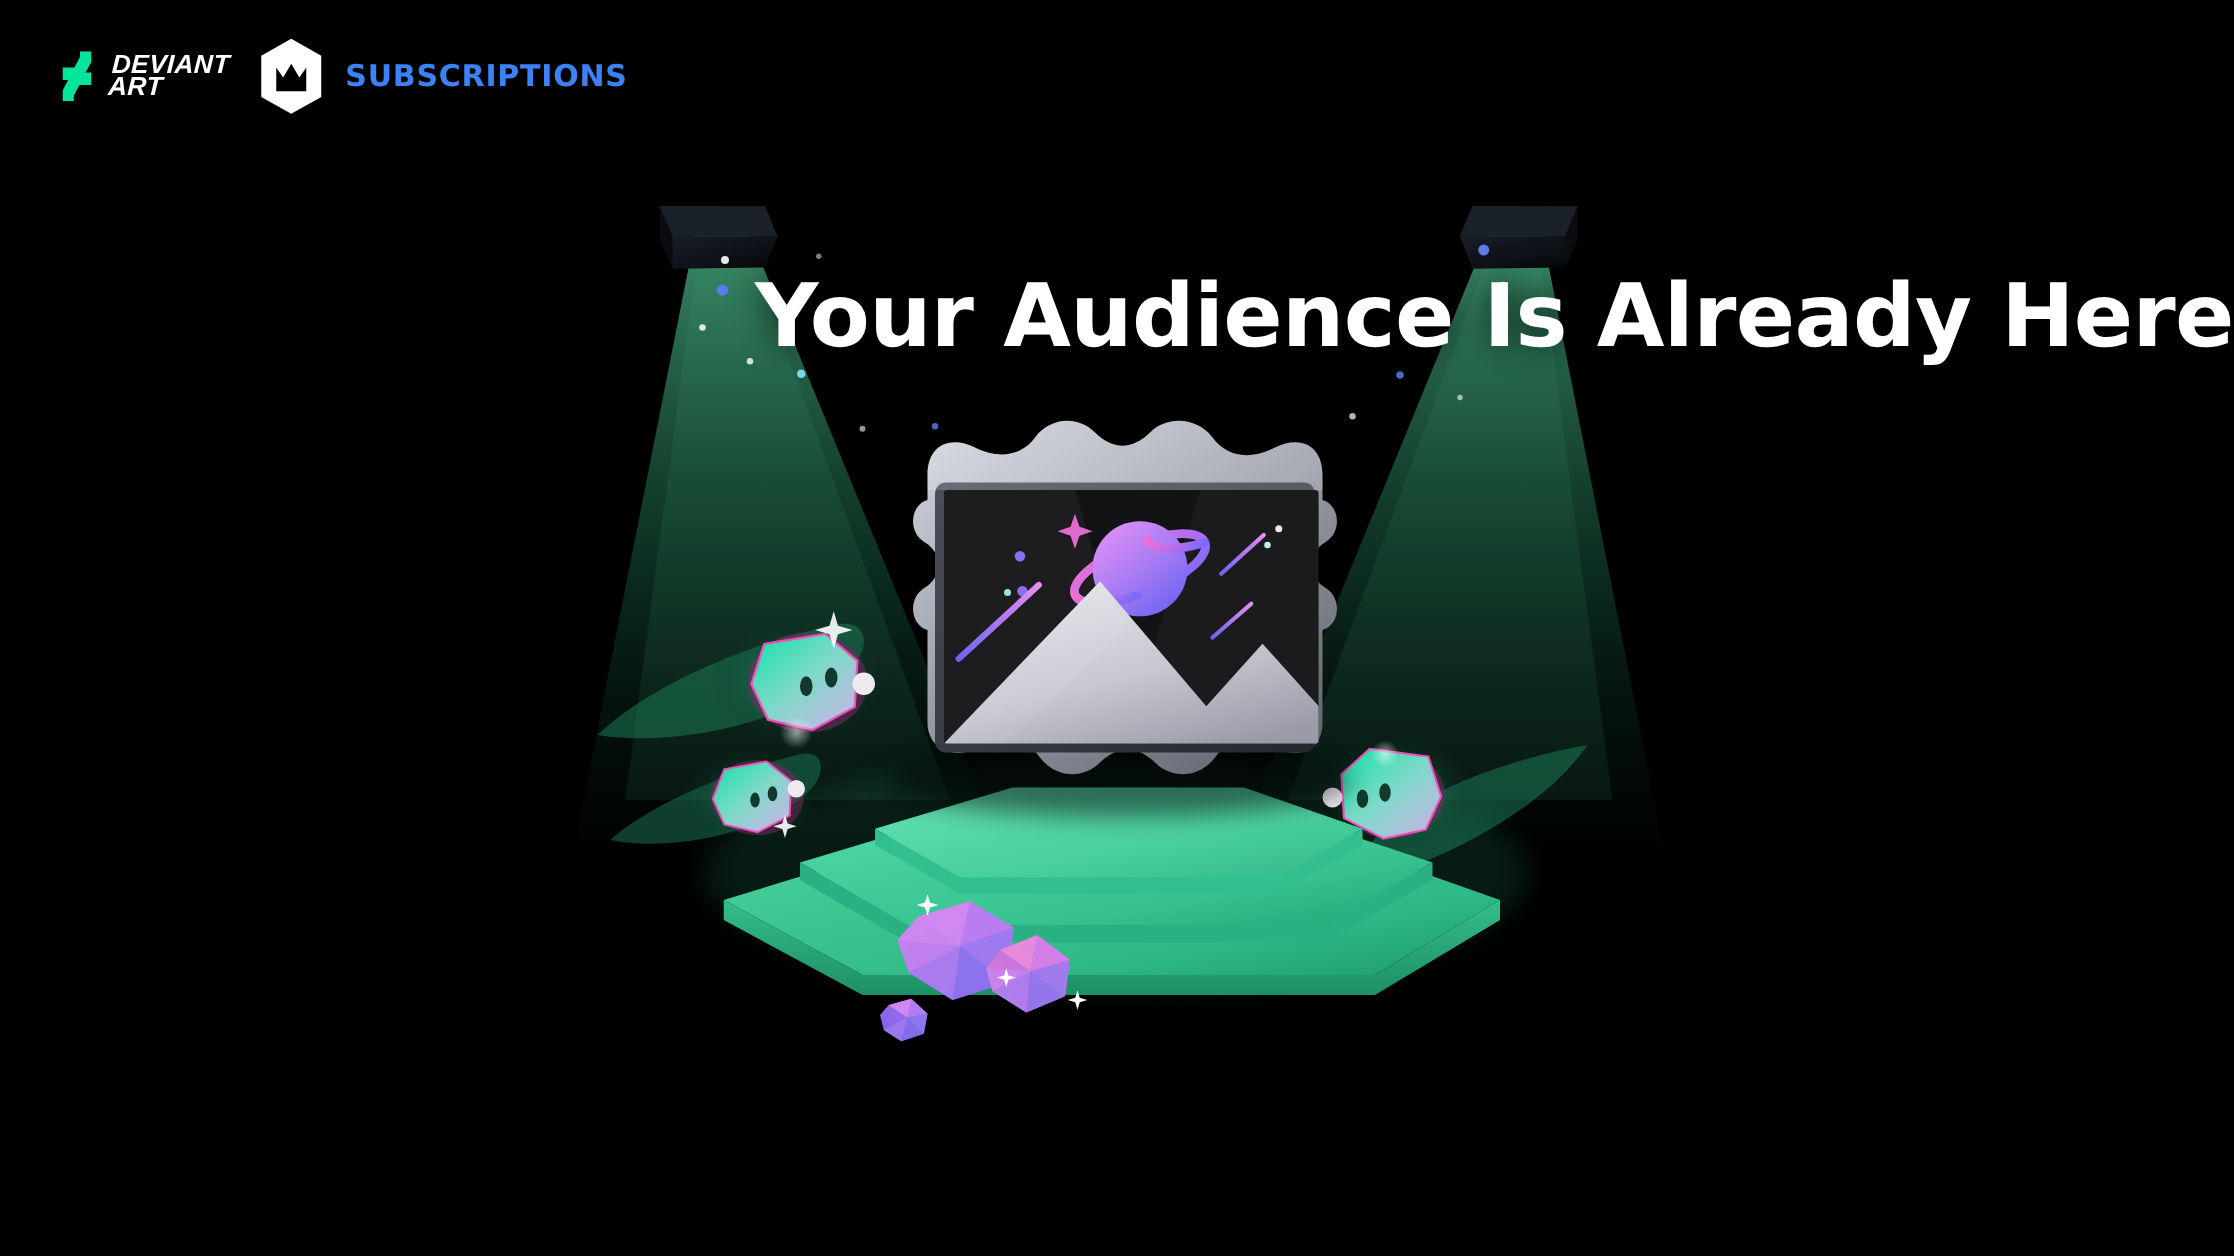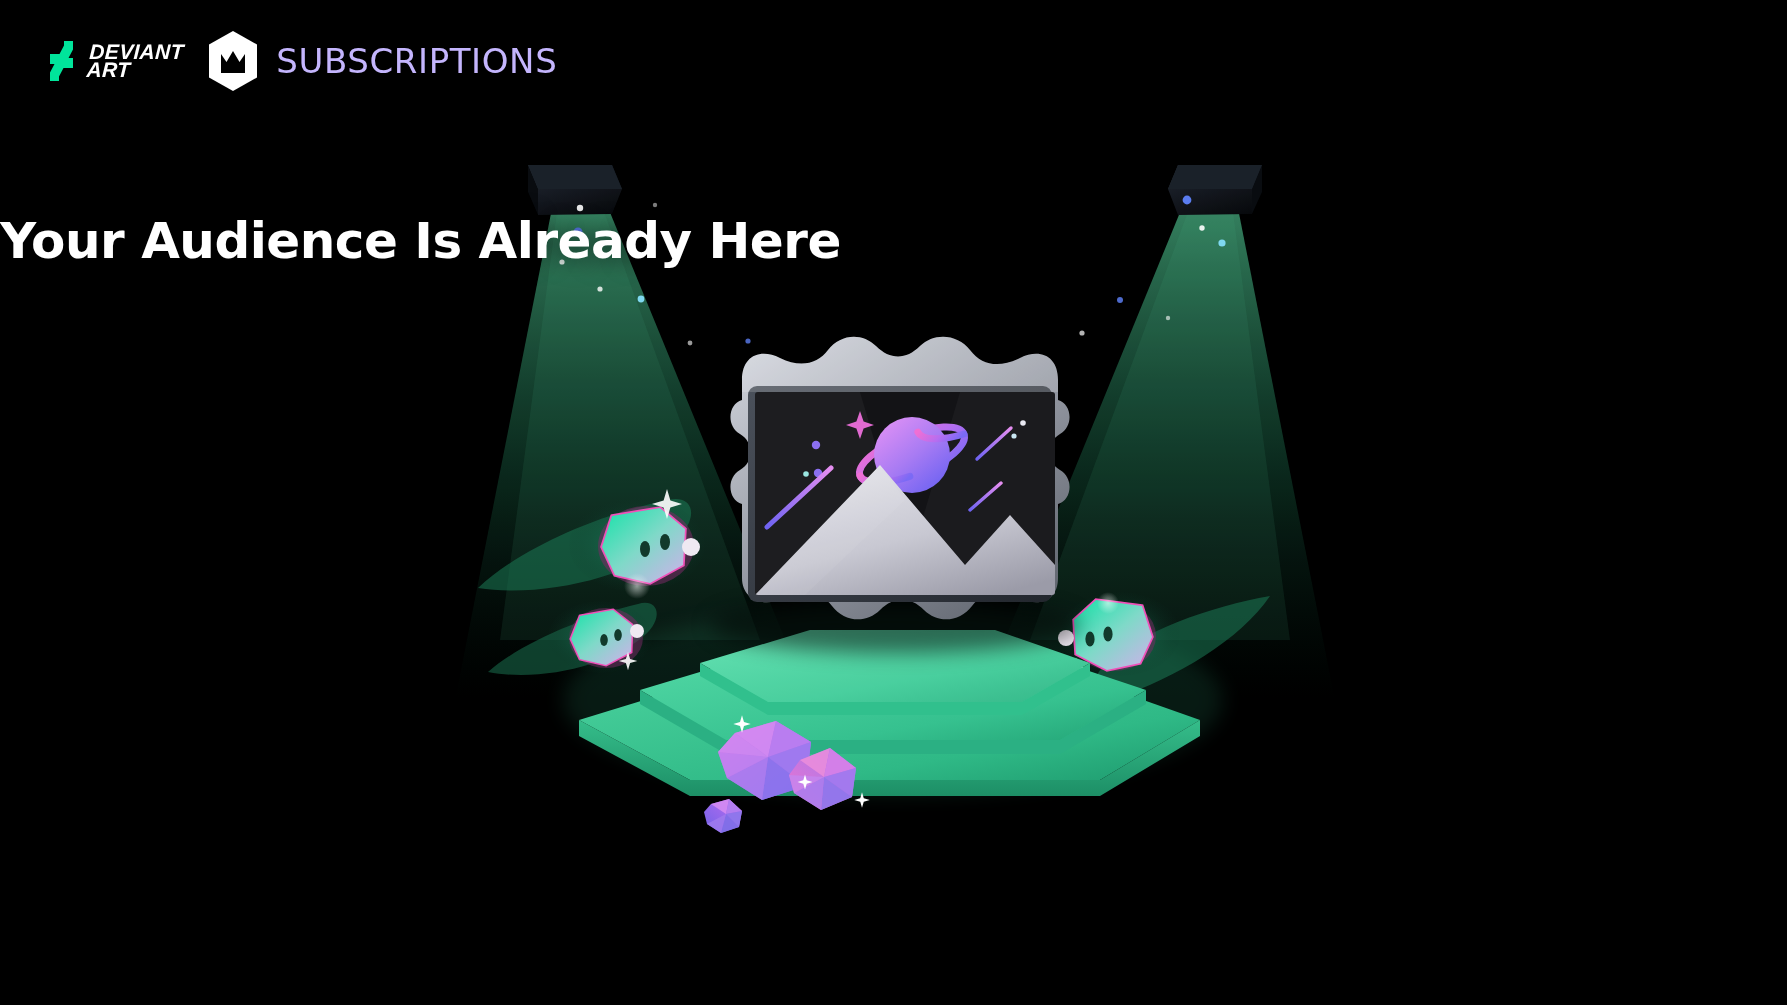--- a/index.html
+++ b/index.html
@@ -61,36 +61,36 @@
     display: flex;
     align-items: center;
     gap: 15px;
   }
   .crown-hex {
     width: 56px;
     height: 62px;
     flex: 0 0 auto;
   }
   .subs-word {
-    color: #c4b5fd;
-    font-size: 34px;
-    font-weight: 400;
+    color: #3b82f6;
+    font-size: 24px;
+    font-weight: 700;
     letter-spacing: 0.6px;
     font-family: "DejaVu Sans", sans-serif;
   }
 
   
   .headline {
     position: absolute;
     left: 0;
     right: 0;
     top: 212px;
-    text-align: left;
+    text-align: right;
     color: #ffffff;
-    font-size: 50px;
+    font-size: 70px;
     font-weight: 800;
     letter-spacing: -0.5px;
     font-family: "DejaVu Sans", sans-serif;
     z-index: 30;
     text-shadow: 0 0 26px rgba(0,0,0,0.75);
   }
 
   
   .scene {
     position: absolute;

